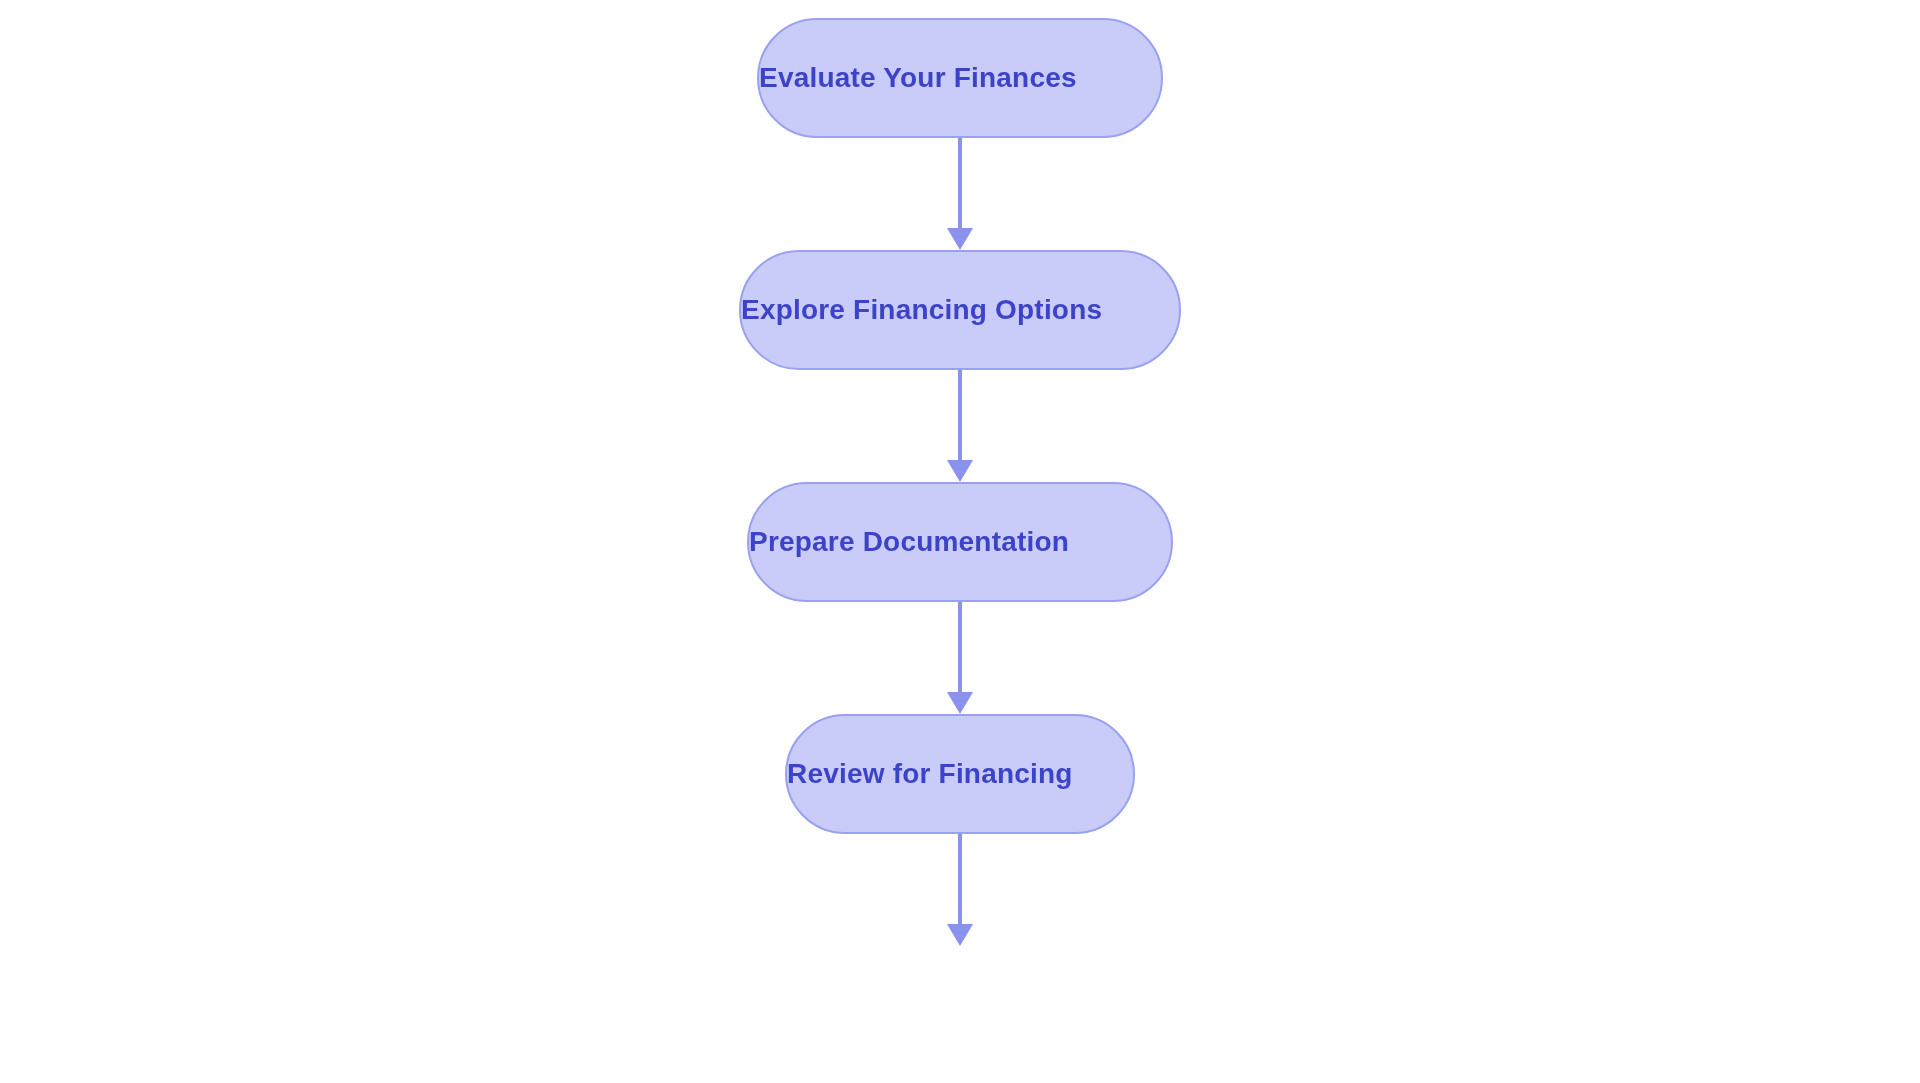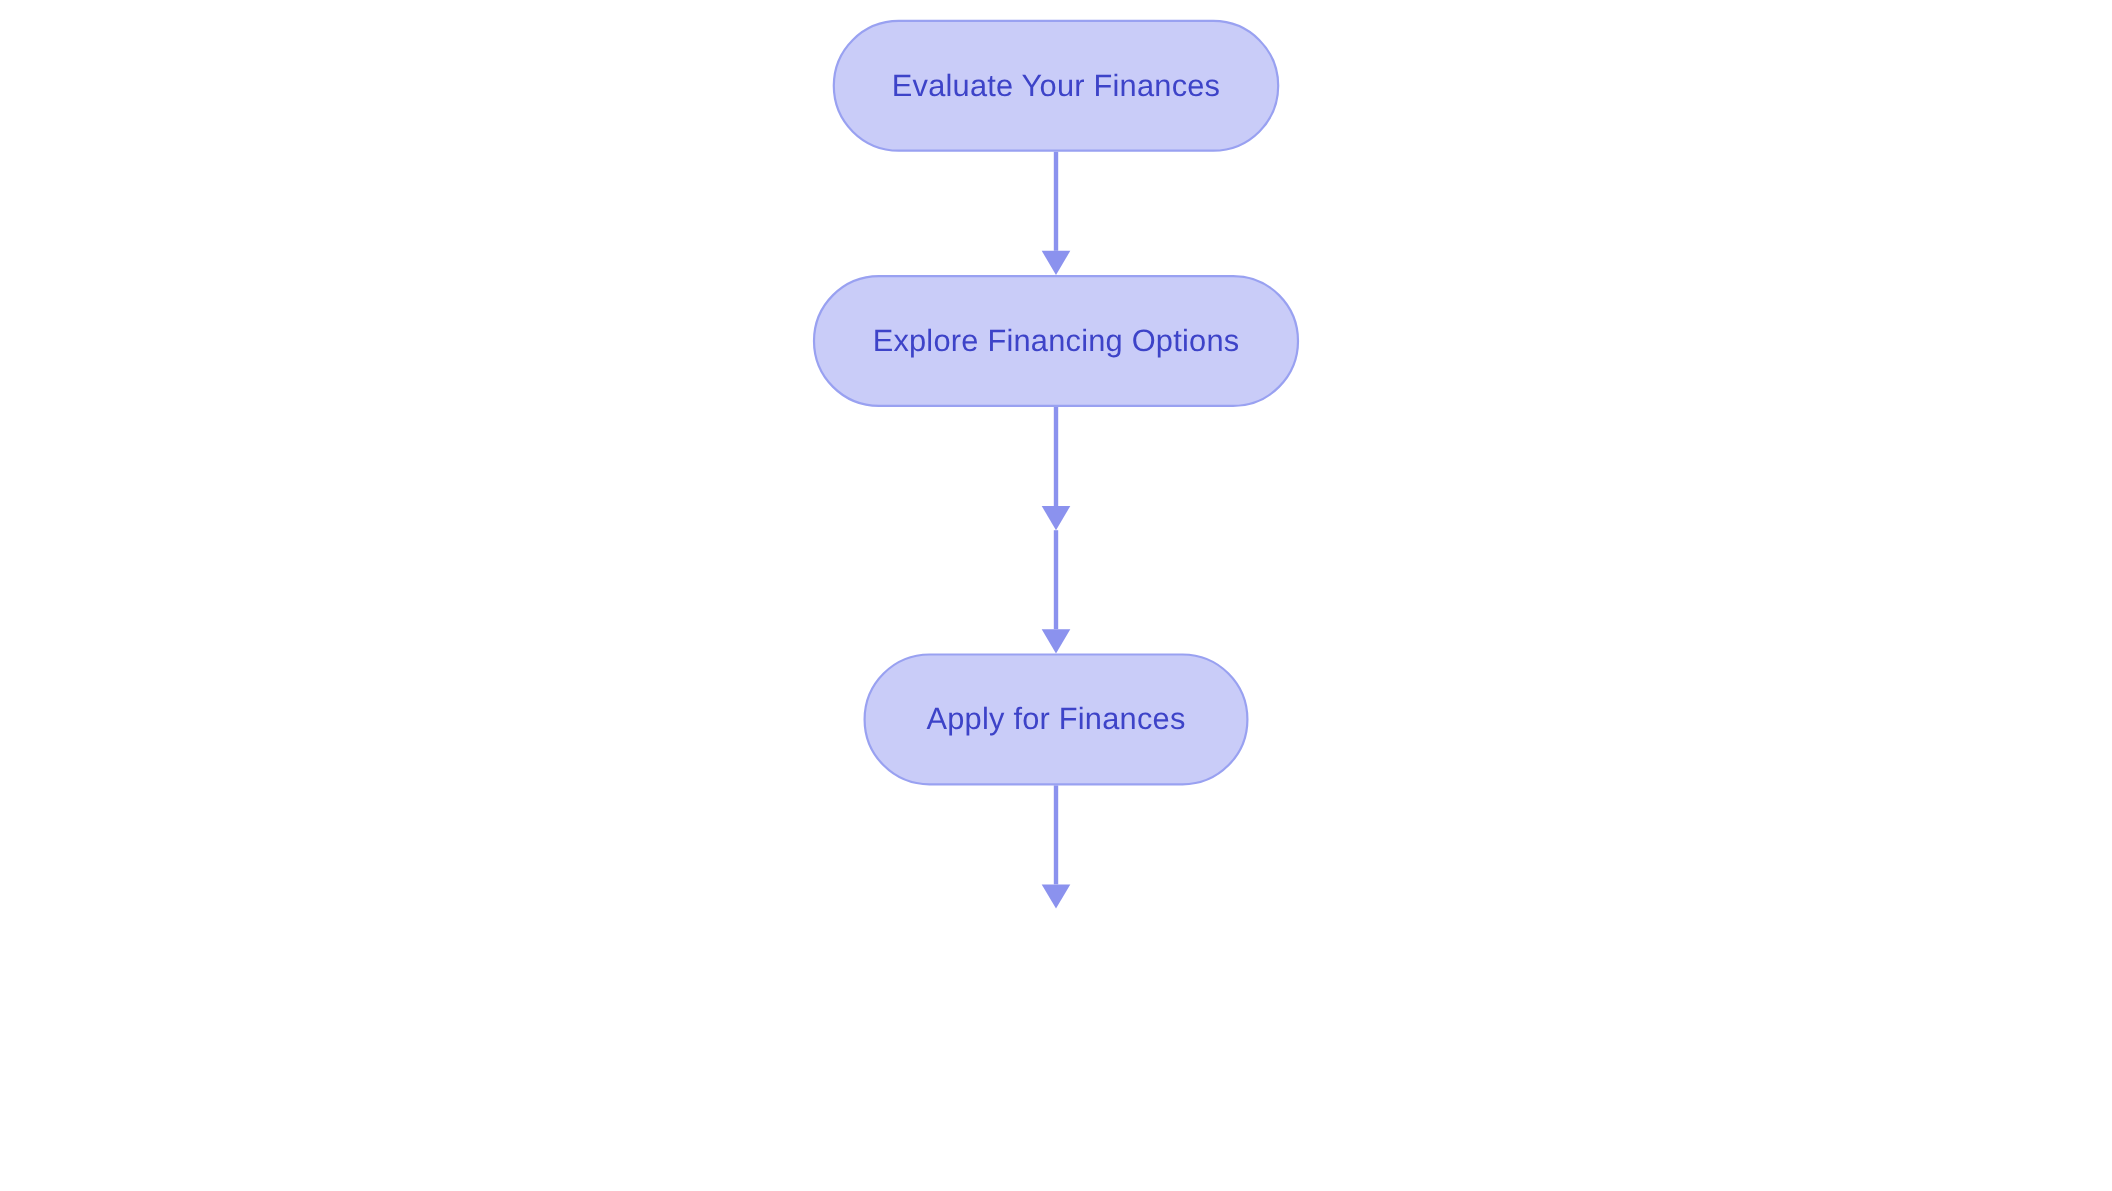--- a/index.html
+++ b/index.html
@@ -26,23 +26,22 @@
     padding-top: 18px;
   }
   .node {
     height: 120px;
     border-radius: 60px;
     background: var(--node-fill);
     border: 2px solid var(--node-border);
     color: var(--node-text);
     display: flex;
     align-items: center;
-    justify-content: center;
     font-size: 28px;
-    font-weight: 400;
+    font-weight: 700;
     letter-spacing: 0.2px;
     flex: 0 0 auto;
     text-align: center;
   }
   .node.n1 { width: 406px; }
   .node.n2 { width: 442px; }
   .node.n3 { width: 426px; }
   .node.n4 { width: 350px; }
   .node.n5 { width: 442px; }
   .connector {
@@ -82,28 +81,31 @@
 
   <div class="node n2">
     <span>Explore Financing Options</span>
   </div>
 
   <div class="connector">
     <div class="line"></div>
     <div class="arrowhead"></div>
   </div>
 
+  <div class="node n3">
+    <span>Prepare Documentation</span>
+  </div>
 
   <div class="connector">
     <div class="line"></div>
     <div class="arrowhead"></div>
   </div>
 
   <div class="node n4">
-    <span>Apply for Finances</span>
+    <span>Review for Financing</span>
   </div>
 
   <div class="connector">
     <div class="line"></div>
     <div class="arrowhead"></div>
   </div>
 
 
 </div>
 

